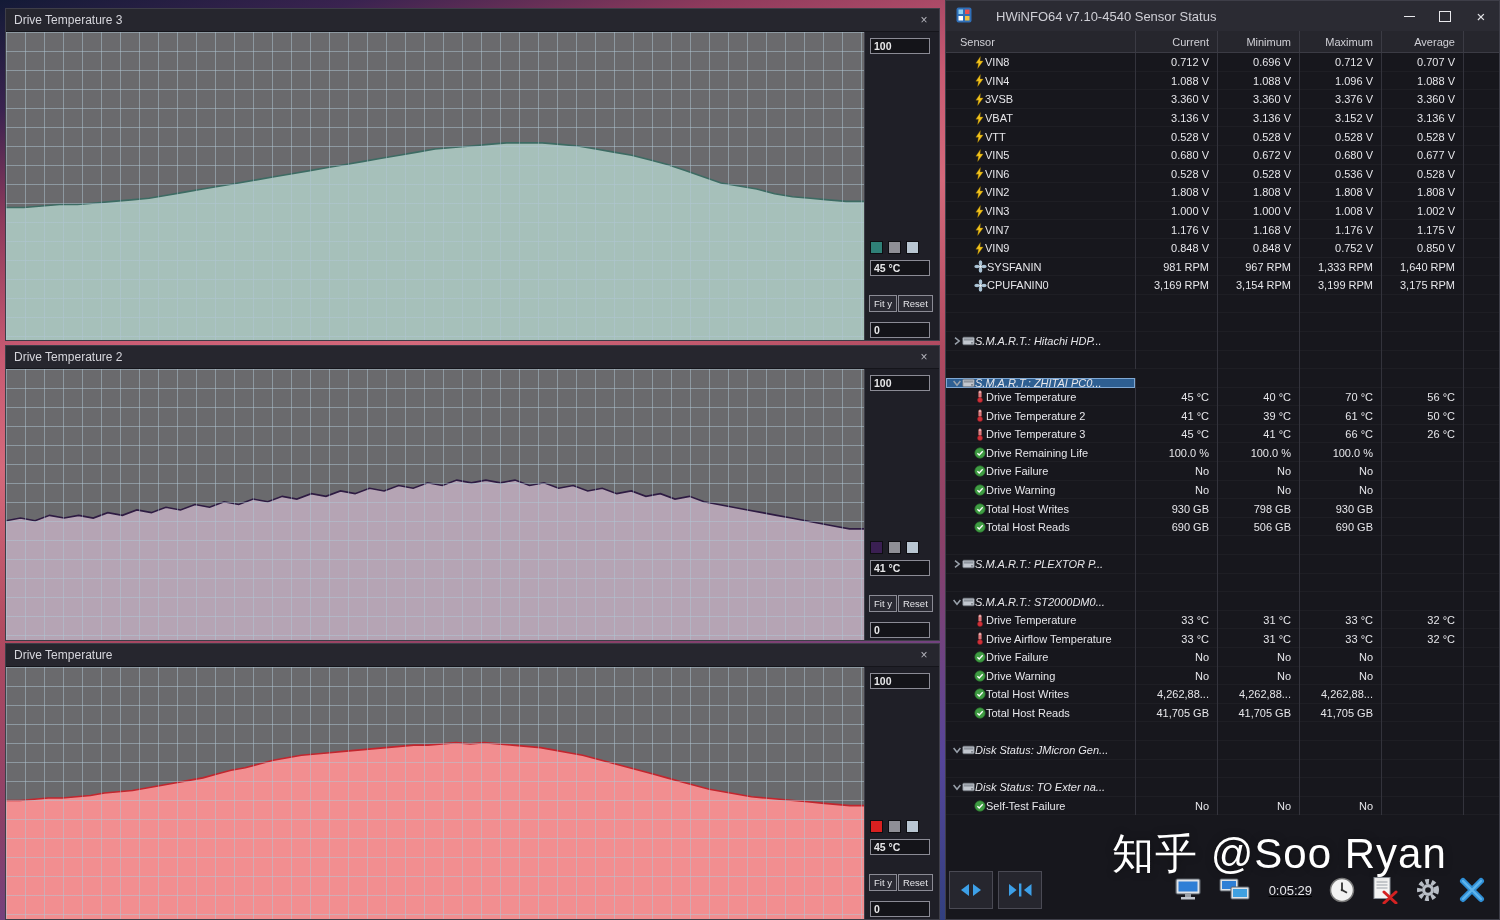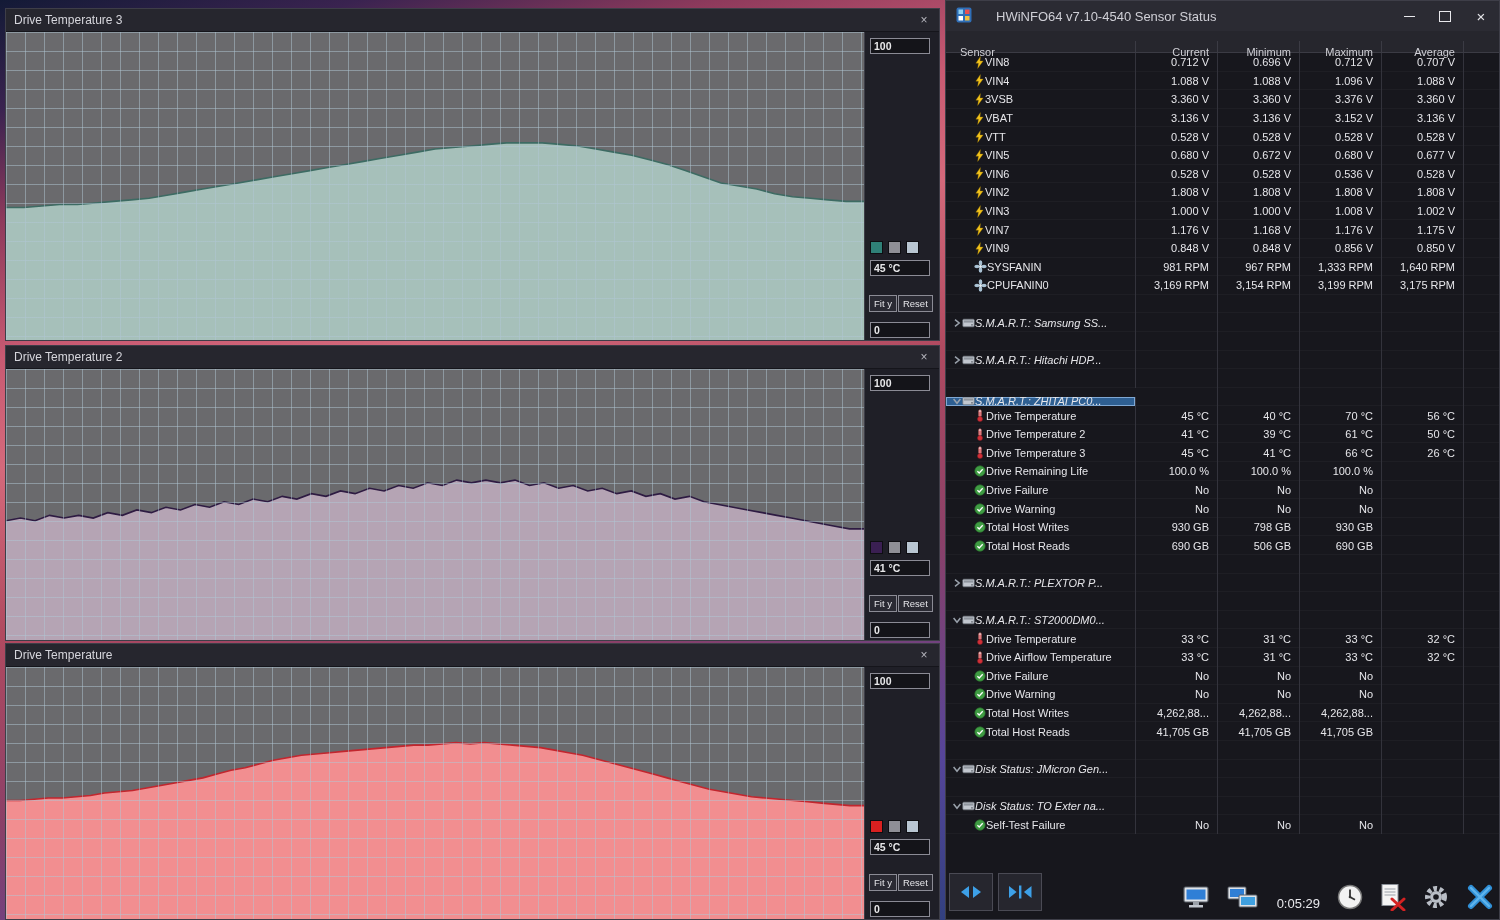--- a/index.html
+++ b/index.html
@@ -32,36 +32,36 @@
   .sbtn{background:#2a2a33;border:1px solid #8b8b95;color:#e4e4e8;font-size:9.5px;height:17px;padding:0 4px;line-height:14px;font-family:inherit;}
 
   
   .hw{position:absolute;left:945px;top:0;width:555px;height:920px;background:#17171d;border:1px solid #3e3e48;box-sizing:border-box;}
   .hw-title{height:30px;background:#2b2b33;display:flex;align-items:center;padding:0 0 0 10px;gap:24px;color:#cfcfd6;font-size:13px;}
   .hw-controls{margin-left:auto;display:flex;height:30px;}
   .hw-ctrl{width:36px;height:30px;display:flex;align-items:center;justify-content:center;color:#e8e8ec;font-size:15px;}
   .min-glyph{display:inline-block;width:11px;border-bottom:1.5px solid #e8e8ec;}
   .max-glyph{display:inline-block;width:10px;height:9px;border:1.5px solid #e8e8ec;}
   .hw-head{display:flex;height:21px;background:#26262d;border-bottom:1px solid #3b3b44;color:#d0d0d6;font-size:11px;}
-  .hcol{box-sizing:border-box;border-right:1px solid #3b3b44;display:flex;align-items:center;height:100%;margin-top:10px;}
+  .hcol{box-sizing:border-box;border-right:1px solid #3b3b44;display:flex;align-items:center;height:100%;}
   .hcol.sensorc{width:190px;padding-left:14px;}
   .hcol.valc{width:82px;justify-content:flex-end;padding-right:8px;}
   .hcol.fillc{flex:1;border-right:none;}
   .rows{position:relative;}
   .row{display:flex;height:18.6px;font-size:11px;color:#e6e6ea;align-items:stretch;box-shadow:inset 0 -1px rgba(255,255,255,0.03);}
   .cell{box-sizing:border-box;display:flex;align-items:center;border-right:1px solid #33333c;overflow:hidden;}
   .cell.sensorc{width:190px;padding-left:6px;white-space:nowrap;}
   .cell.valc{width:82px;justify-content:flex-end;padding-right:8px;white-space:nowrap;}
   .cell.fillc{flex:1;border-right:none;}
   .cell.sel{background:#2e5f92;box-shadow:inset 0 0 0 1px #7fa8d4;margin-top:9px;}
   .grp{font-style:italic;}
   .ind{display:inline-block;width:22px;flex:none;}
   .lbl{overflow:hidden;text-overflow:ellipsis;}
 
-  .hw-toolbar{position:absolute;bottom:8px;left:3px;right:5px;height:42px;display:flex;align-items:flex-end;}
+  .hw-toolbar{position:absolute;bottom:8px;left:3px;right:13px;height:42px;display:flex;align-items:center;text-decoration:underline;}
   .tbtn{width:44px;height:38px;background:#26262e;border:1px solid #4a4a54;display:flex;align-items:center;justify-content:center;margin-right:5px;padding:0;}
   .tspacer{flex:1;}
   .ticon{display:flex;align-items:center;justify-content:center;margin-left:16px;}
   .timer{color:#e8e8ec;font-size:13px;margin-left:18px;}
 
   .watermark{position:absolute;left:1112px;top:826px;color:#ffffff;font-size:42px;letter-spacing:1px;z-index:50;text-shadow:0 0 8px rgba(0,0,0,.35);white-space:nowrap;}
 </style>
 </head>
 <body>
 <div id="screen">
@@ -330,21 +330,21 @@
         <div class="row">
           <div class="cell sensorc">
             <span class="ind"></span>
             <svg width="11" height="13" viewBox="0 0 12 13" style="flex:none">
               <path d="M7 0 L2 7.2 H4.8 L4 13 L10 4.8 H6.6 Z" fill="#f2c21c" stroke="#8a6d00" stroke-width="0.4"></path>
             </svg>
             <span class="lbl">VIN9</span>
           </div>
           <div class="cell valc">0.848 V</div>
           <div class="cell valc">0.848 V</div>
-          <div class="cell valc">0.856 V</div>
+          <div class="cell valc">0.752 V</div>
           <div class="cell valc">0.850 V</div>
           <div class="cell fillc"></div>
         </div>
         <div class="row">
           <div class="cell sensorc">
             <span class="ind"></span>
             <svg width="13" height="13" viewBox="0 0 13 13" style="flex:none">
               <g fill="#a9c2d4">
                 <ellipse cx="6.5" cy="3" rx="1.8" ry="2.7"></ellipse>
                 <ellipse cx="10" cy="6.5" rx="2.7" ry="1.8"></ellipse>
@@ -383,38 +383,20 @@
         </div>
         <div class="row">
           <div class="cell sensorc"></div>
           <div class="cell valc"></div>
           <div class="cell valc"></div>
           <div class="cell valc"></div>
           <div class="cell valc"></div>
           <div class="cell fillc"></div>
         </div>
         <div class="row">
-          <div class="cell sensorc">
-            <svg width="10" height="10" viewBox="0 0 10 10" style="flex:none">
-              <path d="M3 1.6 L7.2 5 L3 8.4" stroke="#9aa2ac" stroke-width="1.5" fill="none"></path>
-            </svg>
-            <svg width="13" height="12" viewBox="0 0 13 12" style="flex:none">
-              <rect x="0.8" y="2.2" width="11.4" height="7.6" rx="1" fill="#c2c7cf" stroke="#70757e" stroke-width="0.7"></rect>
-              <rect x="2" y="3.4" width="9" height="2.2" fill="#8f959e"></rect>
-              <circle cx="10" cy="7.8" r="0.9" fill="#6a6f78"></circle>
-            </svg>
-            <span class="grp lbl">S.M.A.R.T.: Samsung SS...</span>
-          </div>
-          <div class="cell valc"></div>
-          <div class="cell valc"></div>
-          <div class="cell valc"></div>
-          <div class="cell valc"></div>
-          <div class="cell fillc"></div>
-        </div>
-        <div class="row">
           <div class="cell sensorc"></div>
           <div class="cell valc"></div>
           <div class="cell valc"></div>
           <div class="cell valc"></div>
           <div class="cell valc"></div>
           <div class="cell fillc"></div>
         </div>
         <div class="row">
           <div class="cell sensorc">
             <svg width="10" height="10" viewBox="0 0 10 10" style="flex:none">
@@ -852,14 +834,15 @@
     </span>
     <span class="ticon">
       <svg width="28" height="28" viewBox="0 0 28 28">
             <path d="M5 5 L23 23 M23 5 L5 23" stroke="#2f8fd6" stroke-width="6" stroke-linecap="round"></path>
             <path d="M5 5 L23 23 M23 5 L5 23" stroke="#5fb4ec" stroke-width="2.4" stroke-linecap="round"></path>
           </svg>
     </span>
   </div>
 </div>
 
+<div class="watermark">知乎 @Soo Ryan</div>
 
 </div>
 
 </body></html>

